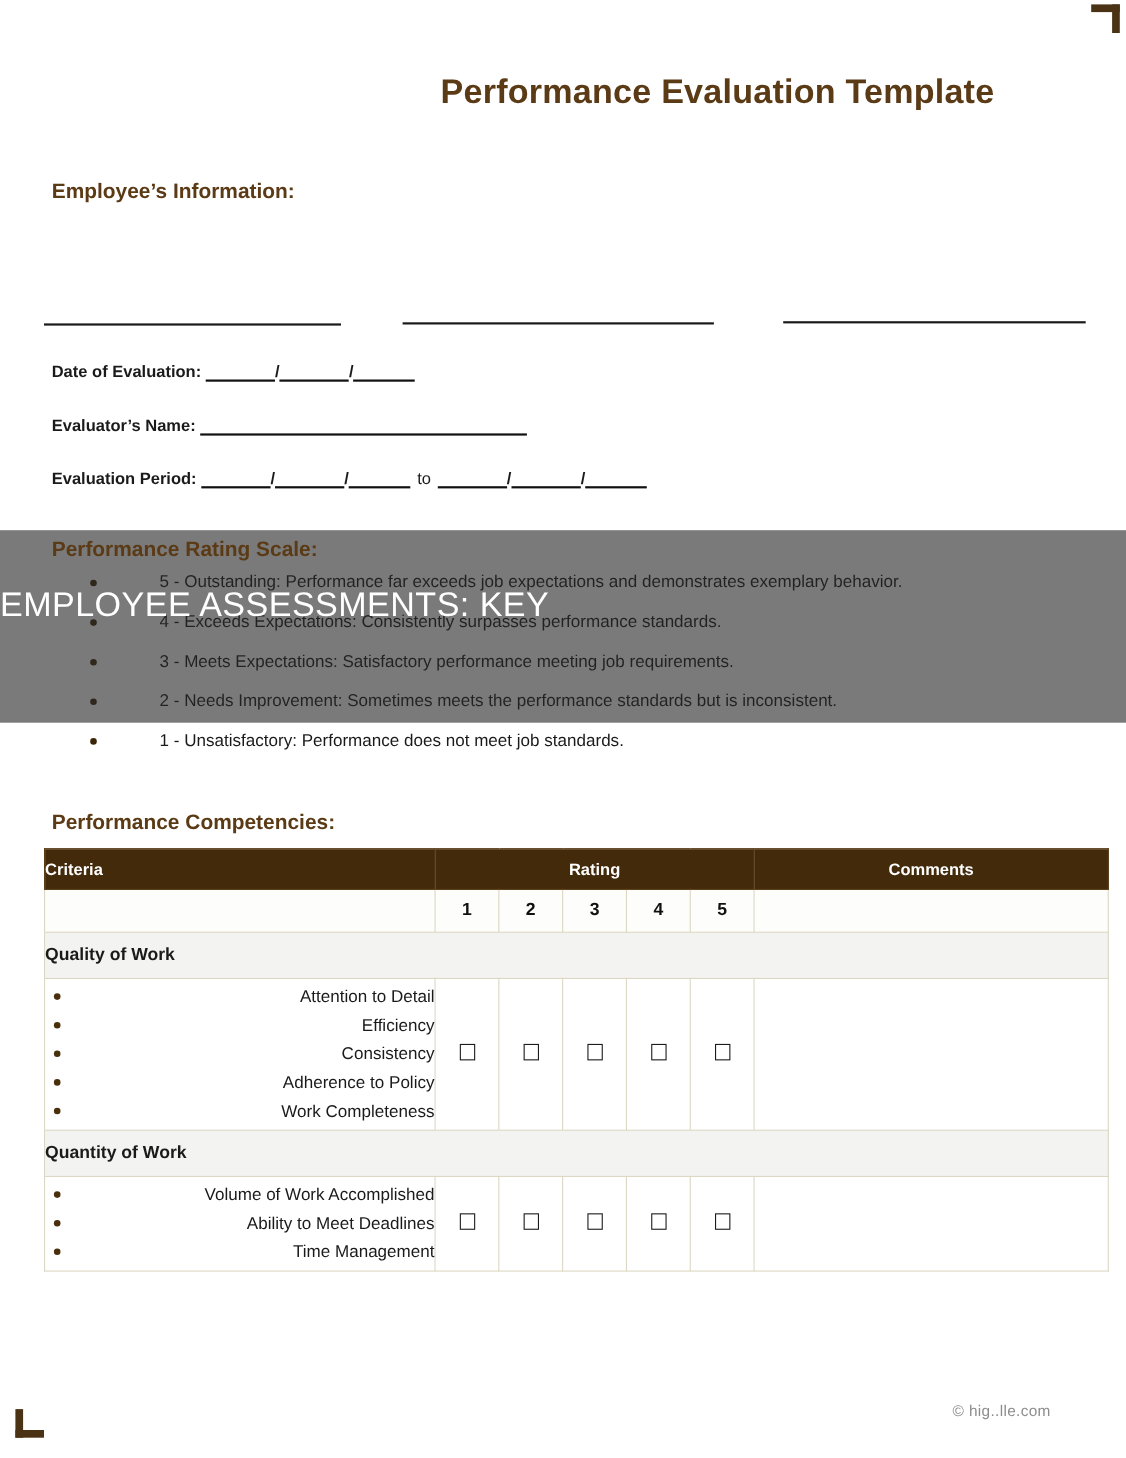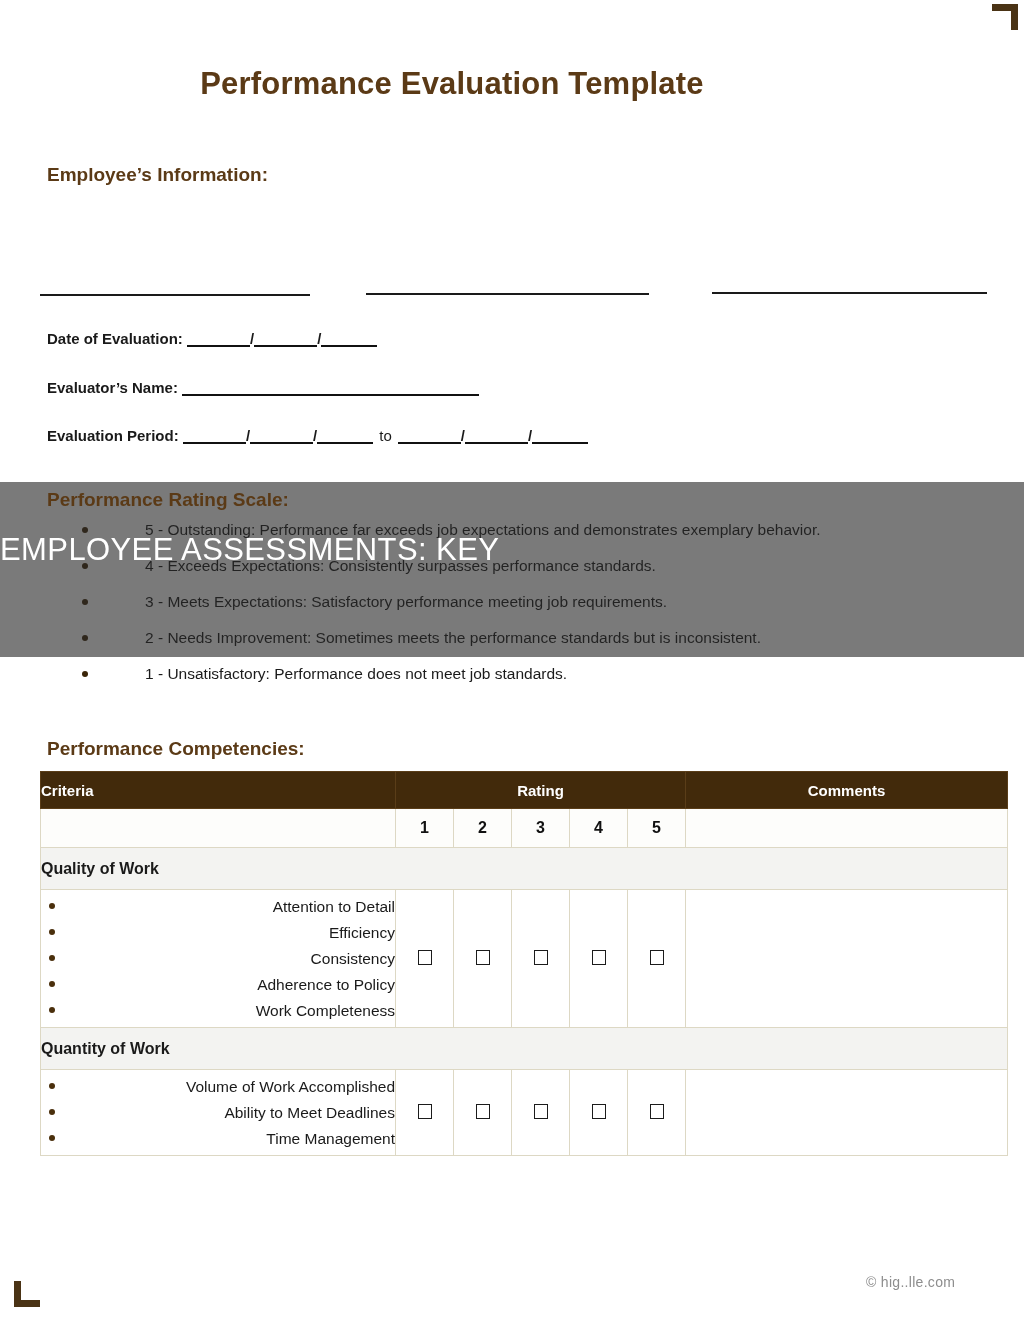--- a/index.html
+++ b/index.html
@@ -38,21 +38,21 @@
     border-bottom: 7px solid #4a3315;
     border-left: 7px solid #4a3315;
   }
 
   
   .doc-title {
     position: absolute;
     top: 66px;
     left: 0;
     width: 904px;
-    text-align: center;
+    text-align: right;
     font-size: 31px;
     font-weight: bold;
     color: #5b3a16;
     letter-spacing: 0.2px;
   }
 
   
   .section-heading {
     font-size: 19px;
     font-weight: bold;

